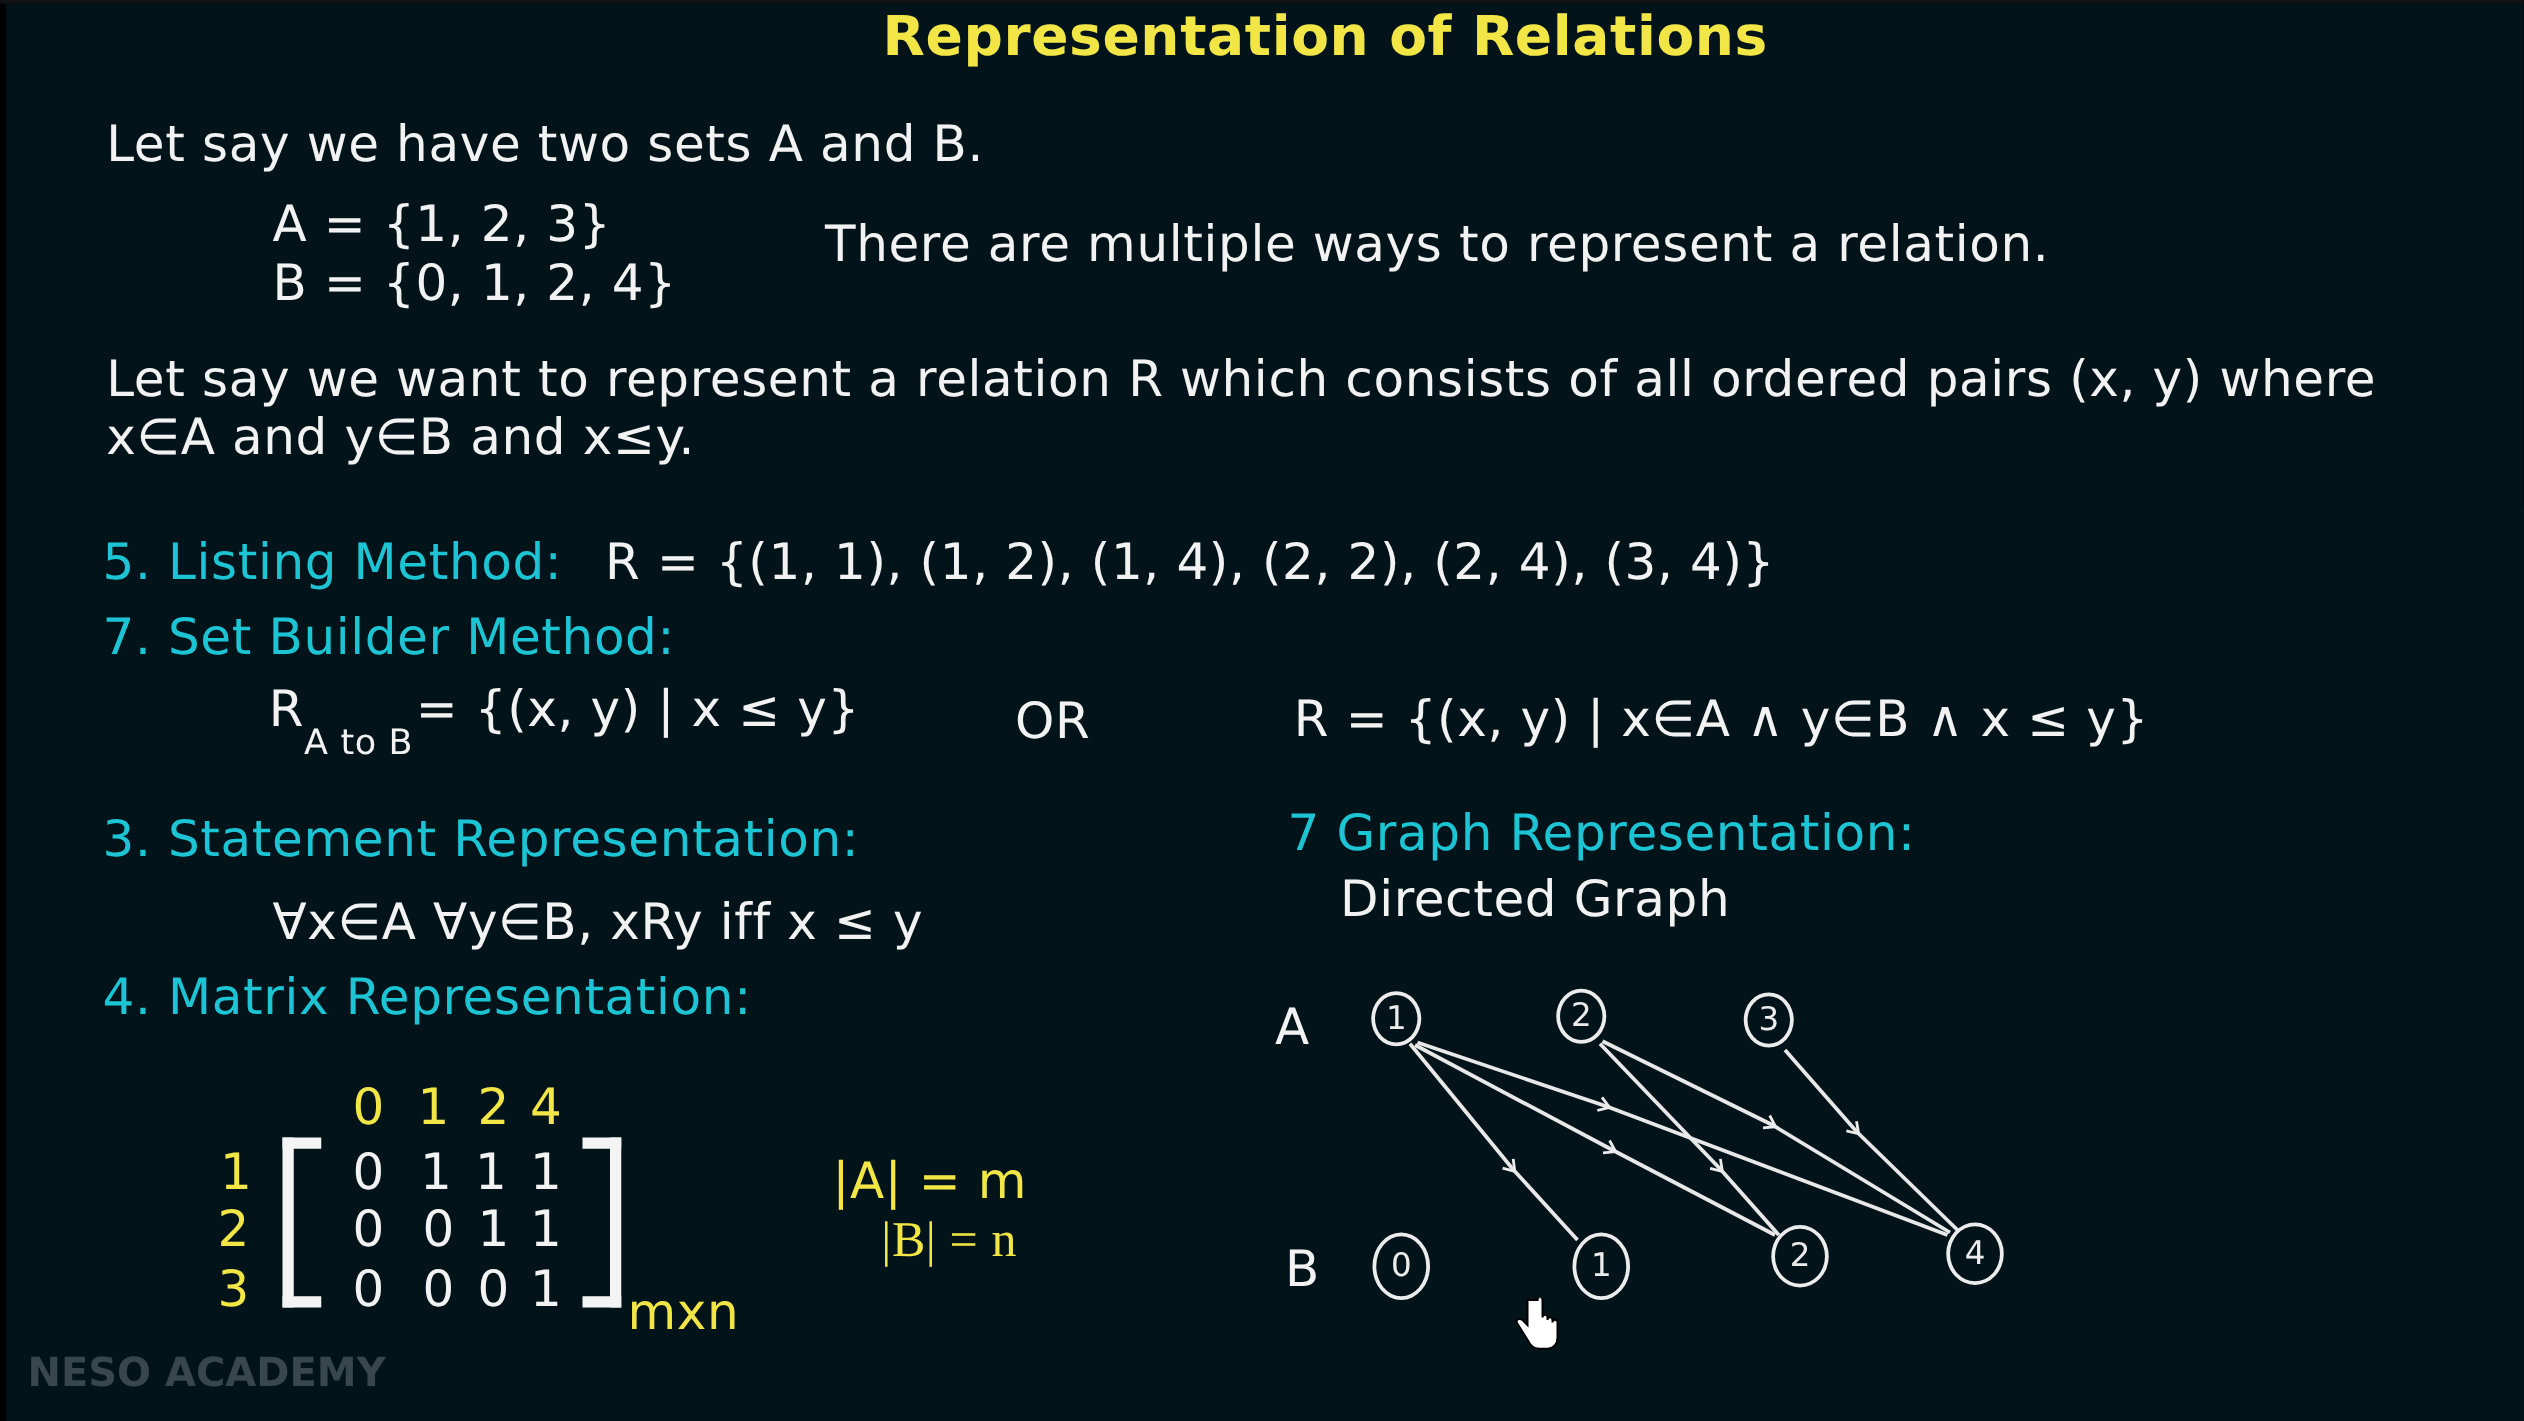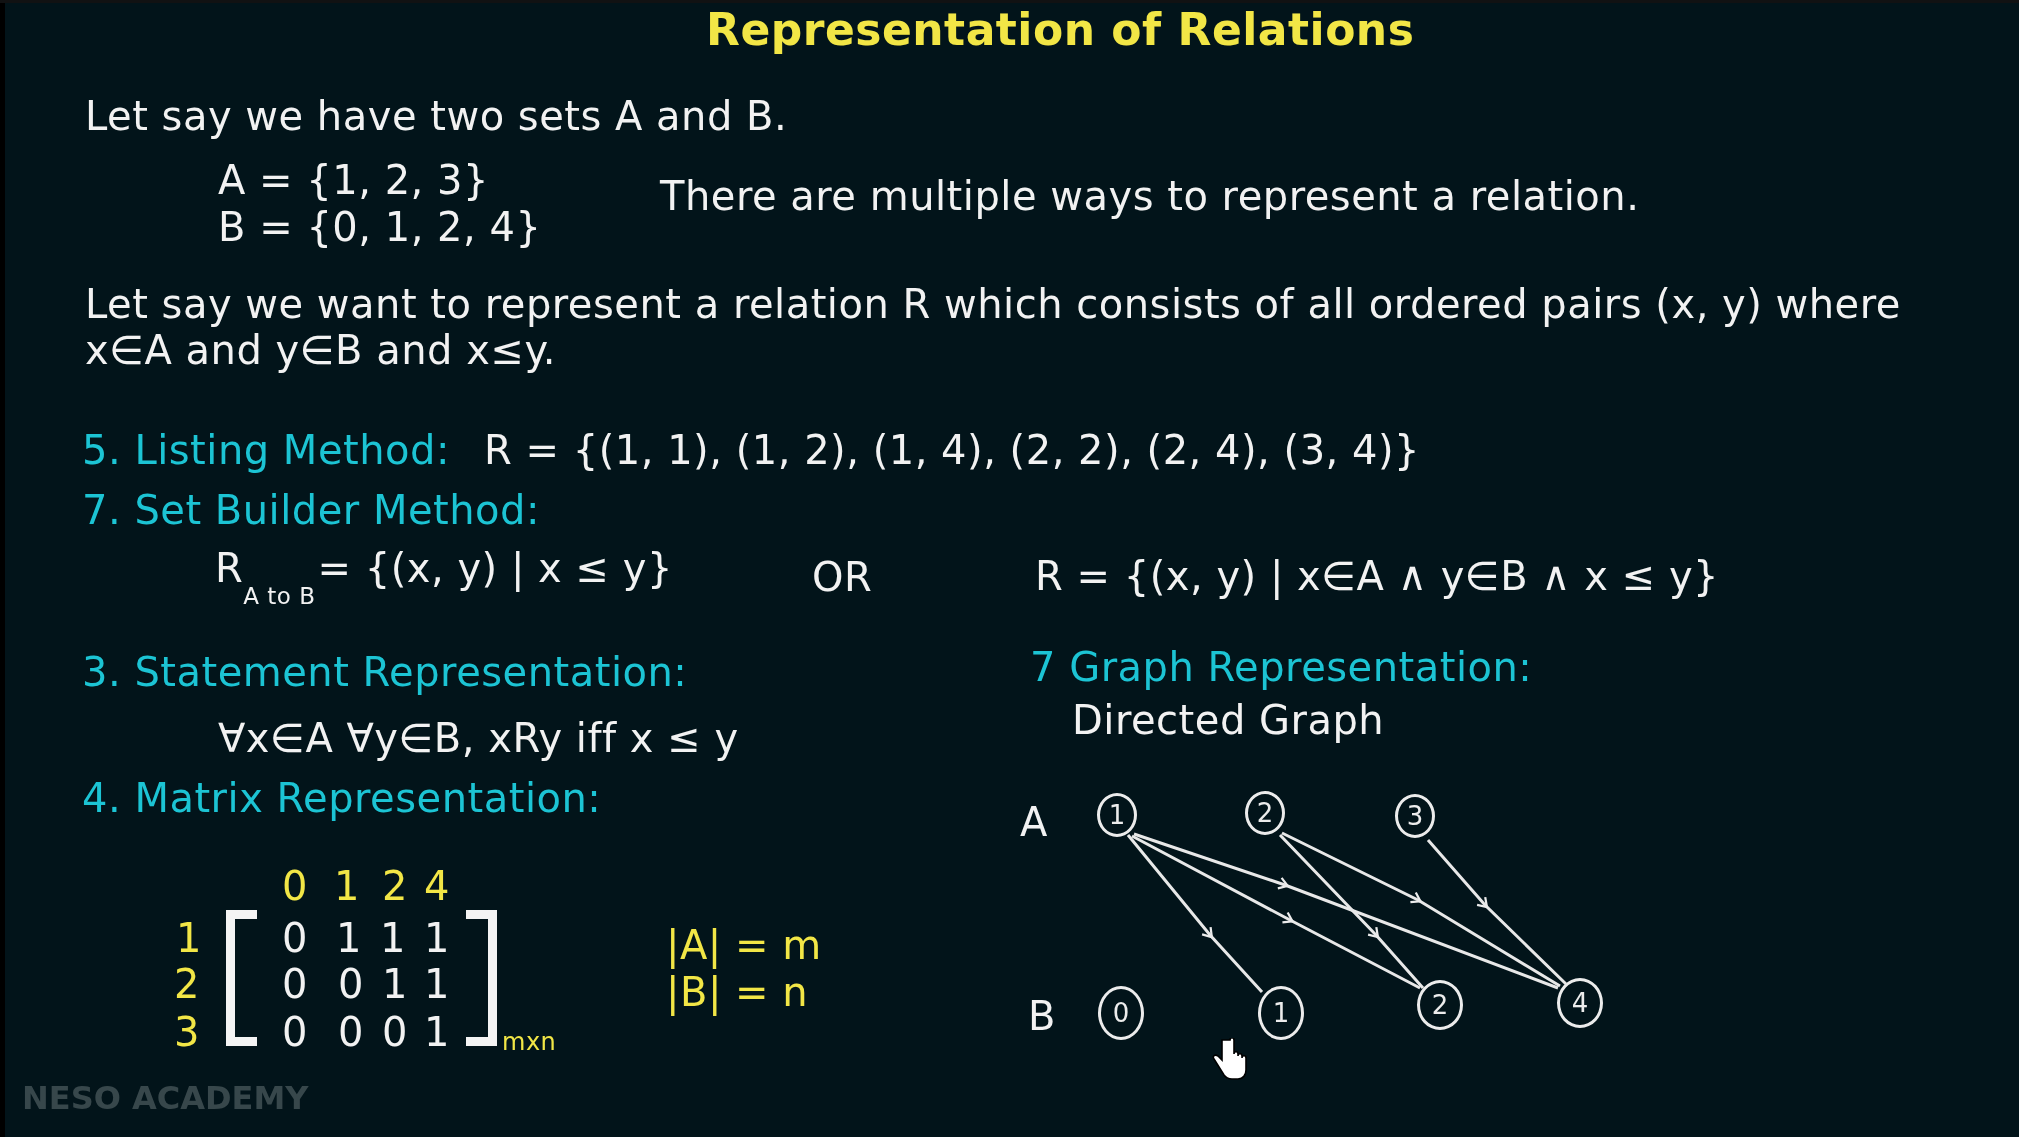--- a/index.html
+++ b/index.html
@@ -4,21 +4,21 @@
 <style>
   html, body { margin:0; padding:0; }
   body { width:2019px; height:1137px; background:#000; position:relative; overflow:hidden;
          font-family:"DejaVu Sans", sans-serif; }
   .topbar { position:absolute; left:0; top:0; width:2019px; height:3px; background:#111213; }
   .slide { position:absolute; left:5px; top:3px; width:2014px; height:1134px; background:#02141a; }
   .t { position:absolute; white-space:nowrap; color:#f2f2f2; font-size:40px; line-height:1; letter-spacing:0.5px; }
   .y { color:#f2e646; }
   .c { color:#1cc4d4; }
   .title { font-size:44px; font-weight:bold; text-underline-offset:6px; text-decoration-thickness:4px; }
-  .sub { font-size:23px; position:relative; top:22px; margin-right:2px; }
+  .sub { font-size:28px; position:relative; top:22px; margin-right:2px; }
   .wm { color:#37474b; font-size:32px; font-weight:bold; letter-spacing:0px; }
   .mx { font-size:40px; }
   .bracket { position:absolute; border:9px solid #f4f4f4; width:22px; height:118px; }
   .bl { border-right:none; }
   .br { border-left:none; }
   .node { position:absolute; width:40px; height:44px; border:3px solid #ececec; border-radius:50%;
           color:#ececec; font-size:26px; display:flex; align-items:center; justify-content:center;
           transform:translate(-50%,-50%); box-sizing:border-box; }
   svg { position:absolute; left:0; top:0; }
 </style>
@@ -73,24 +73,24 @@
 <div class="t mx" style="left:282px; top:964px;">0</div>
 <div class="t mx" style="left:338px; top:964px;">0</div>
 <div class="t mx" style="left:382px; top:964px;">1</div>
 <div class="t mx" style="left:424px; top:964px;">1</div>
 
 <div class="t mx" style="left:282px; top:1012px;">0</div>
 <div class="t mx" style="left:338px; top:1012px;">0</div>
 <div class="t mx" style="left:382px; top:1012px;">0</div>
 <div class="t mx" style="left:424px; top:1012px;">1</div>
 
-<div class="t y" style="left:502px; top:1030px; font-size:24px;">mxn</div>
+<div class="t y" style="left:502px; top:1030px; font-size:40px;">mxn</div>
 
 <div class="t y" style="left:666px; top:925px;">|A| = m</div>
-<div class="t y" style="left:666px; top:972px;">|B| = n</div>
+<div class="t y" style="left:705px; top:972px;font-family:Liberation Serif, serif;">|B| = n</div>
 
 <div class="t c" style="left:1030px; top:647px;">7 Graph Representation:</div>
 <div class="t" style="left:1072px; top:700px;">Directed Graph</div>
 
 <svg width="2019" height="1137">
   <defs>
     <marker id="ah" viewBox="0 0 10 10" refX="5" refY="5" markerWidth="14" markerHeight="14" orient="auto" markerUnits="userSpaceOnUse">
       <path d="M1 1 L7 5 L1 9" fill="none" stroke="#ececec" stroke-width="1.6"></path>
     </marker>
   </defs>

